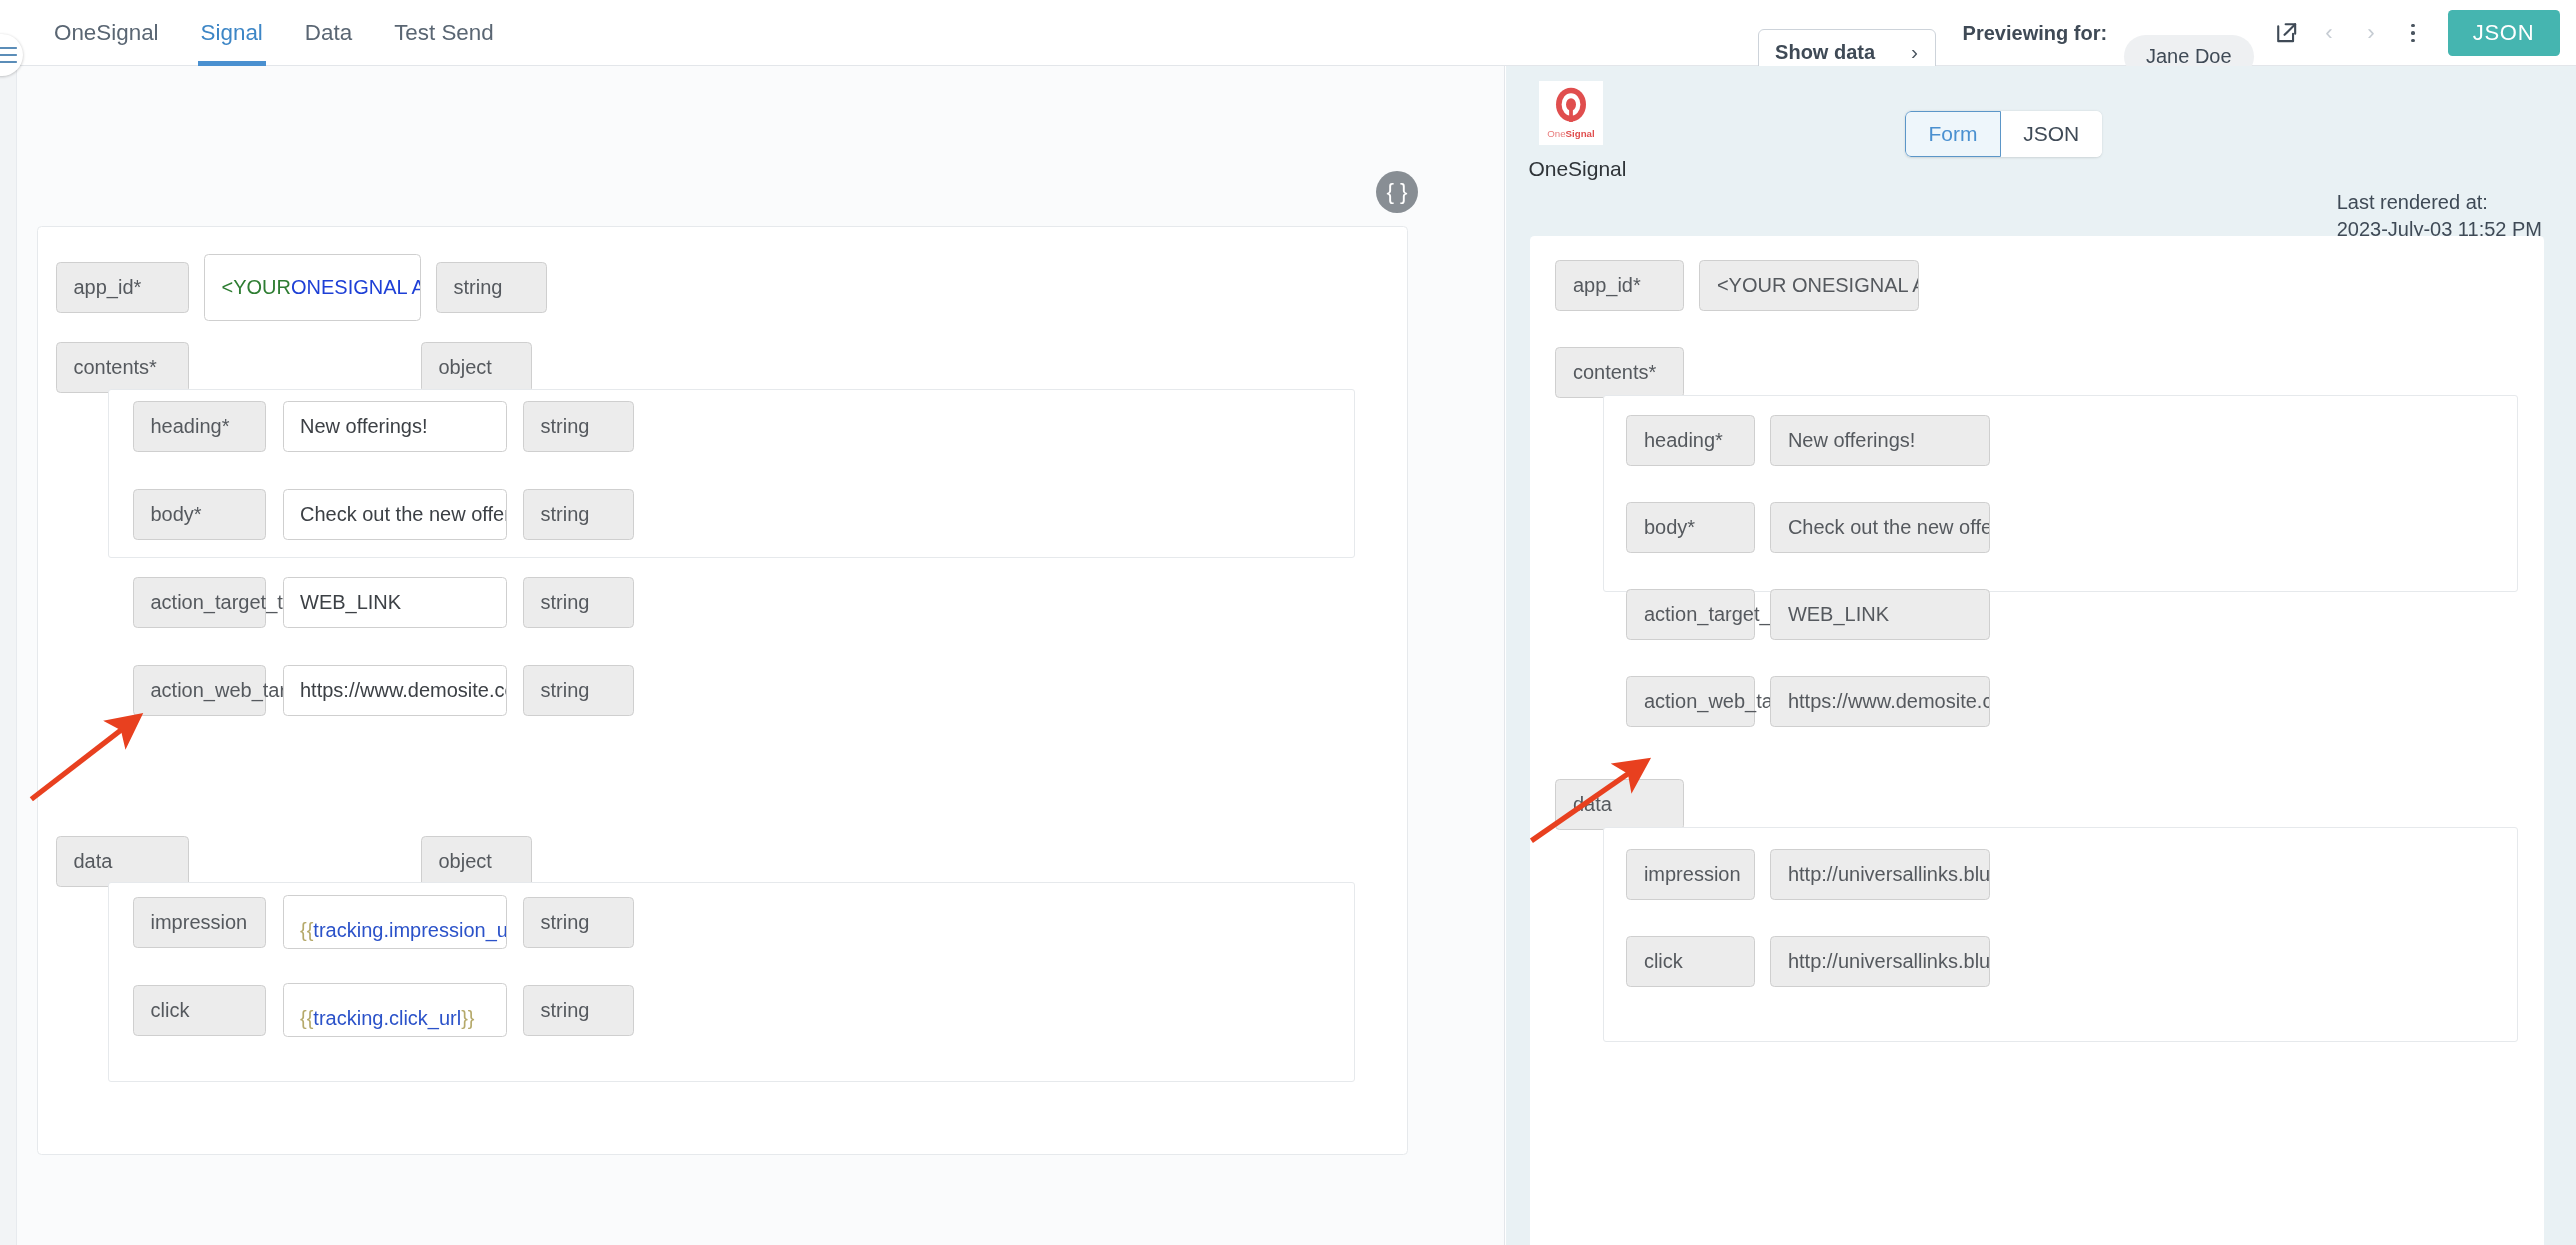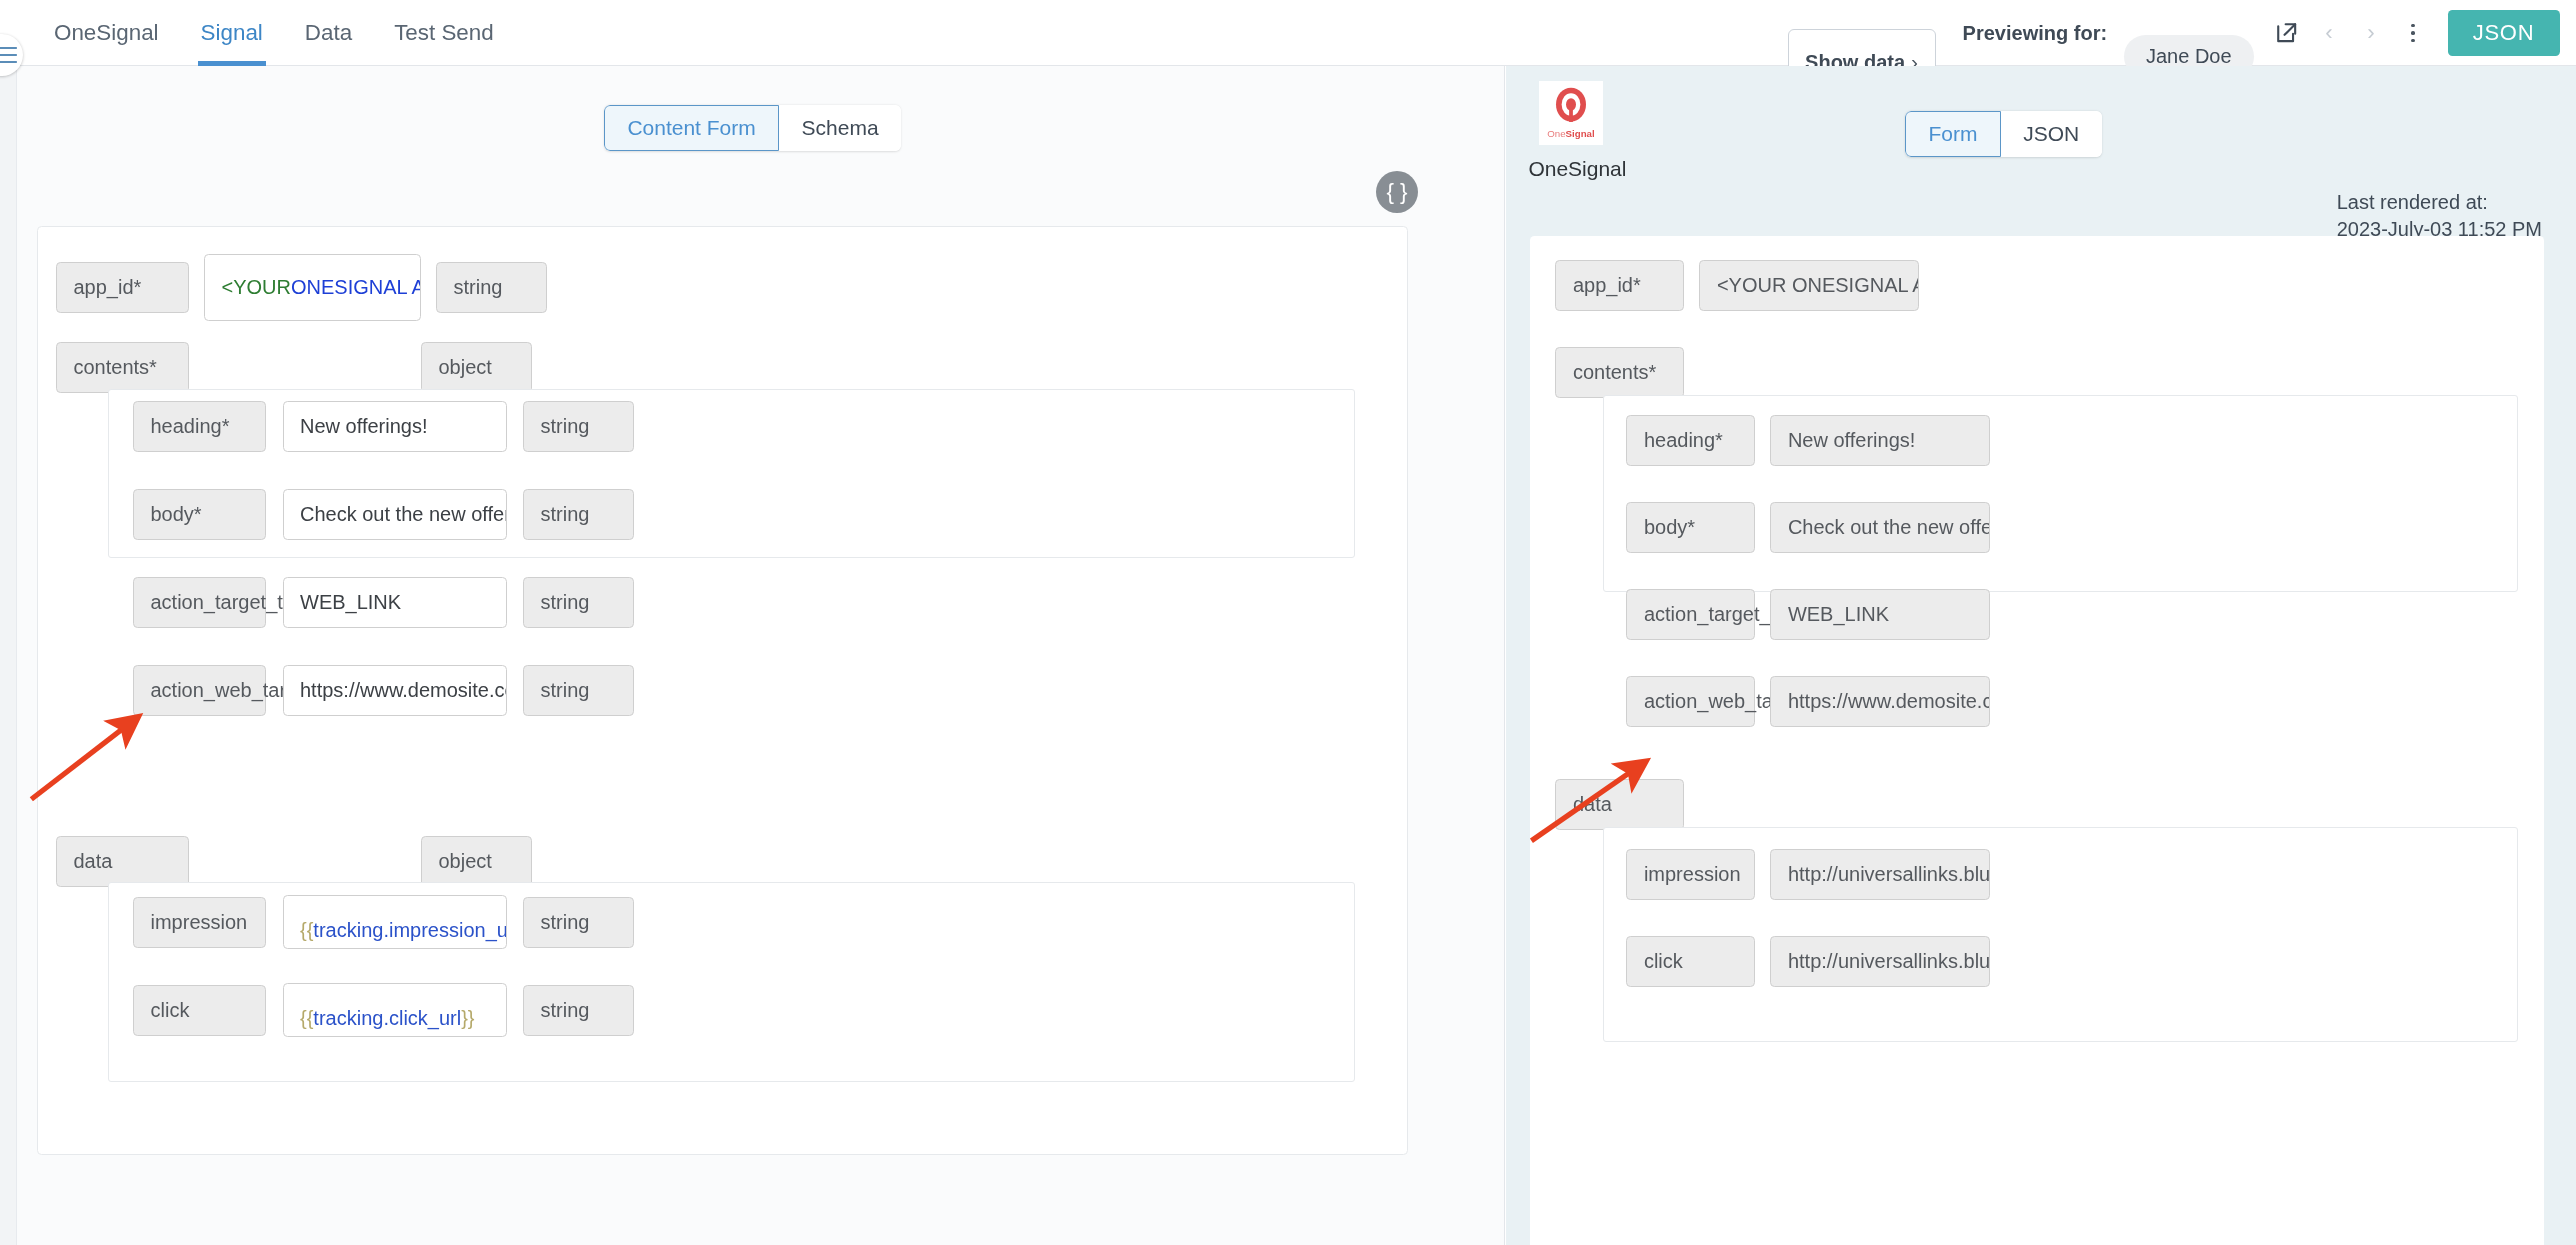--- a/index.html
+++ b/index.html
@@ -45,21 +45,21 @@
   .nav-tab.active::after {
     content: ""; position: absolute; left: 18px; right: 18px; bottom: 0;
     height: 4.5px; background: #4a90d0;
   }
 
   .topbar-right {
     position: absolute; right: 0; top: 0; height: 66px;
     display: flex; align-items: center; gap: 0;
   }
   .show-data-btn {
-    display: flex; align-items: flex-end; gap: 6px;
+    display: flex; align-items: center; gap: 36px;
     border: 0.7px solid #cdd3da; border-radius: 6px;
     height: 46px; padding: 0 16.5px; background: #fff;
     font-size: 20px; font-weight: bold; color: #3f4a56;
     cursor: pointer; white-space: nowrap; margin-top: 38px;
   }
   .show-data-btn .chev { font-size: 21px; color: #4a5560; font-weight: normal; }
   .previewing-label {
     font-size: 20px; color: #3f4a56; font-weight: bold;
     margin-left: 27px; white-space: nowrap;
   }
@@ -251,26 +251,20 @@
     </div>
     <div class="save-btn">JSON</div>
   </div>
 </div>
 
 <div class="body-wrap">
 
   <div class="left-panel">
     <div class="left-gutter"></div>
 
-    <div class="toggle-row">
-      <div class="seg">
-        <div class="seg-item active">Content Form</div>
-        <div class="seg-item">Schema</div>
-      </div>
-    </div>
 
     <div class="braces-btn">{ }</div>
 
     <div class="form-card">
 
       <div class="row" style="position:absolute; left:18px; top:27px;">
         <div class="key-box" style="width:133px;">app_id*</div>
         <div class="val-box" style="width:217px; margin-left:15px; height:67px;">
           <span class="tok-green">&lt;YOUR </span>
             <span class="tok-blue">ONESIGNAL APPID&gt;</span>

